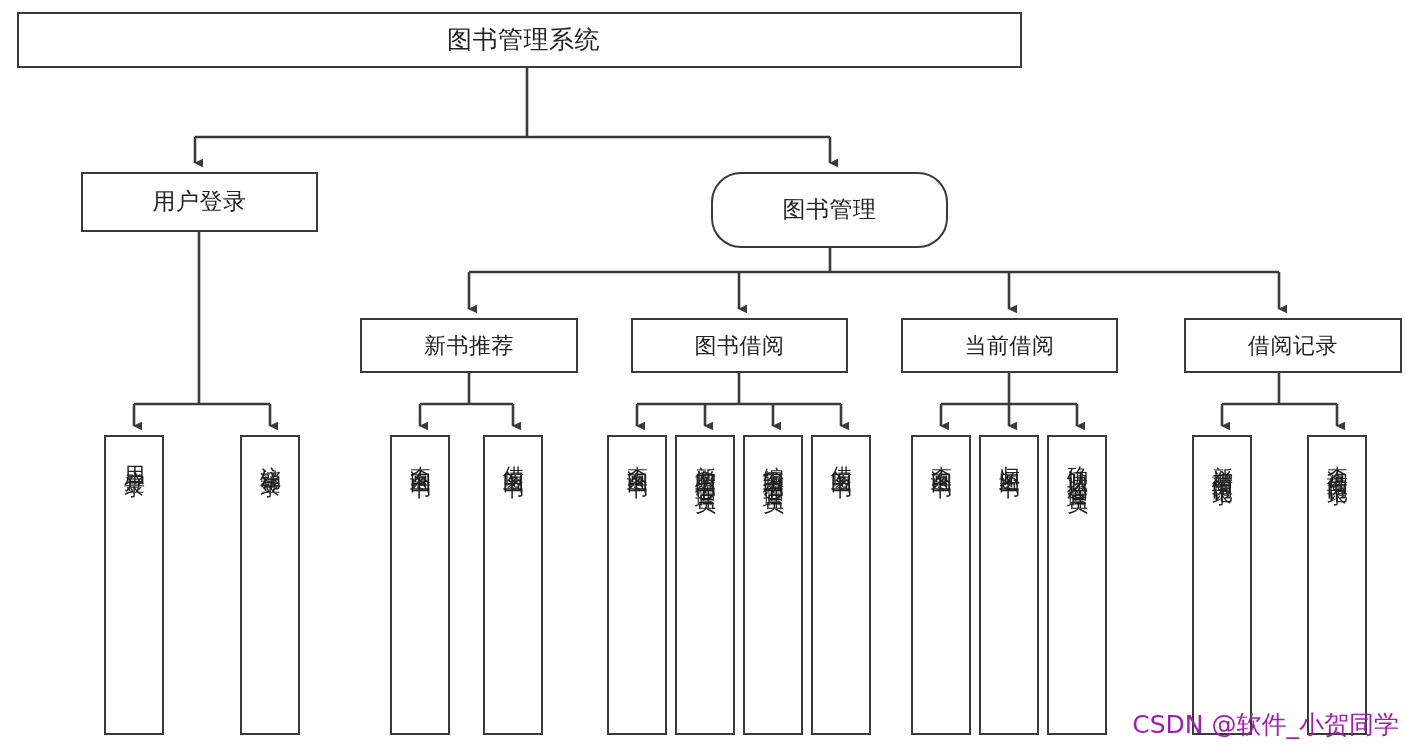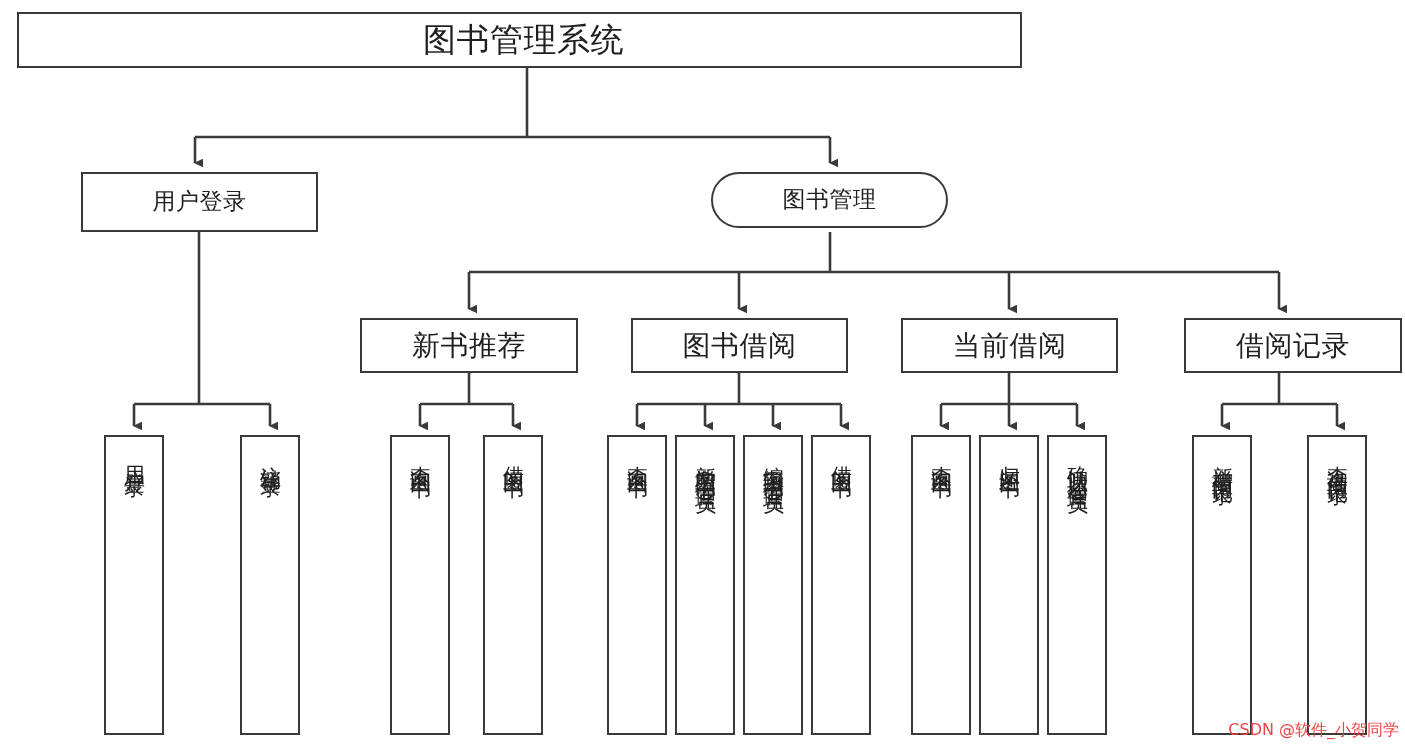--- a/index.html
+++ b/index.html
@@ -36,40 +36,40 @@
     justify-content: center;
     color: #1f1f1f;
     z-index: 2;
   }
   .node-label {
     display: block;
     line-height: 1.18;
     letter-spacing: 0.5px;
     white-space: nowrap;
   }
-  .lvl0 .node-label { font-size: 33px; margin-left: 8px; }
+  .lvl0 .node-label { font-size: 25px; margin-left: 8px; }
   .lvl1 .node-label { font-size: 23px; }
-  .lvl2 .node-label { font-size: 28px; }
+  .lvl2 .node-label { font-size: 22px; }
   .leaf {
     align-items: flex-start;
     padding-top: 12px;
   }
   .leaf .node-label {
     writing-mode: vertical-rl;
     text-orientation: upright;
     font-size: 21px;
     letter-spacing: 4px;
     line-height: 1;
   }
   #watermark {
     position: absolute;
     right: 6px;
     bottom: 6px;
-    font-size: 16px;
-    color: #ef4444;
+    font-size: 25px;
+    color: #a21caf;
     z-index: 5;
     white-space: nowrap;
     pointer-events: none;
   }
 </style>
 </head>
 <body>
 
 <div id="diagram-root">
 
@@ -124,21 +124,21 @@
   </svg>
 
   <div class="node lvl0" style="left:17px; top:12px; width:1005px; height:56px;">
     <span class="node-label">图书管理系统</span>
   </div>
 
   <div class="node lvl1" style="left:81px; top:172px; width:237px; height:60px;">
     <span class="node-label">用户登录</span>
   </div>
 
-  <div class="node lvl1" style="left:711px; top:172px; width:237px; height:56px;border-radius:30px;">
+  <div class="node lvl1" style="left:711px; top:172px; width:237px; height:76px;border-radius:30px;">
     <span class="node-label">图书管理</span>
   </div>
 
   <div class="node lvl2" style="left:360px; top:318px; width:218px; height:55px;">
     <span class="node-label">新书推荐</span>
   </div>
 
   <div class="node lvl2" style="left:901px; top:318px; width:217px; height:55px;">
     <span class="node-label">当前借阅</span>
   </div>

